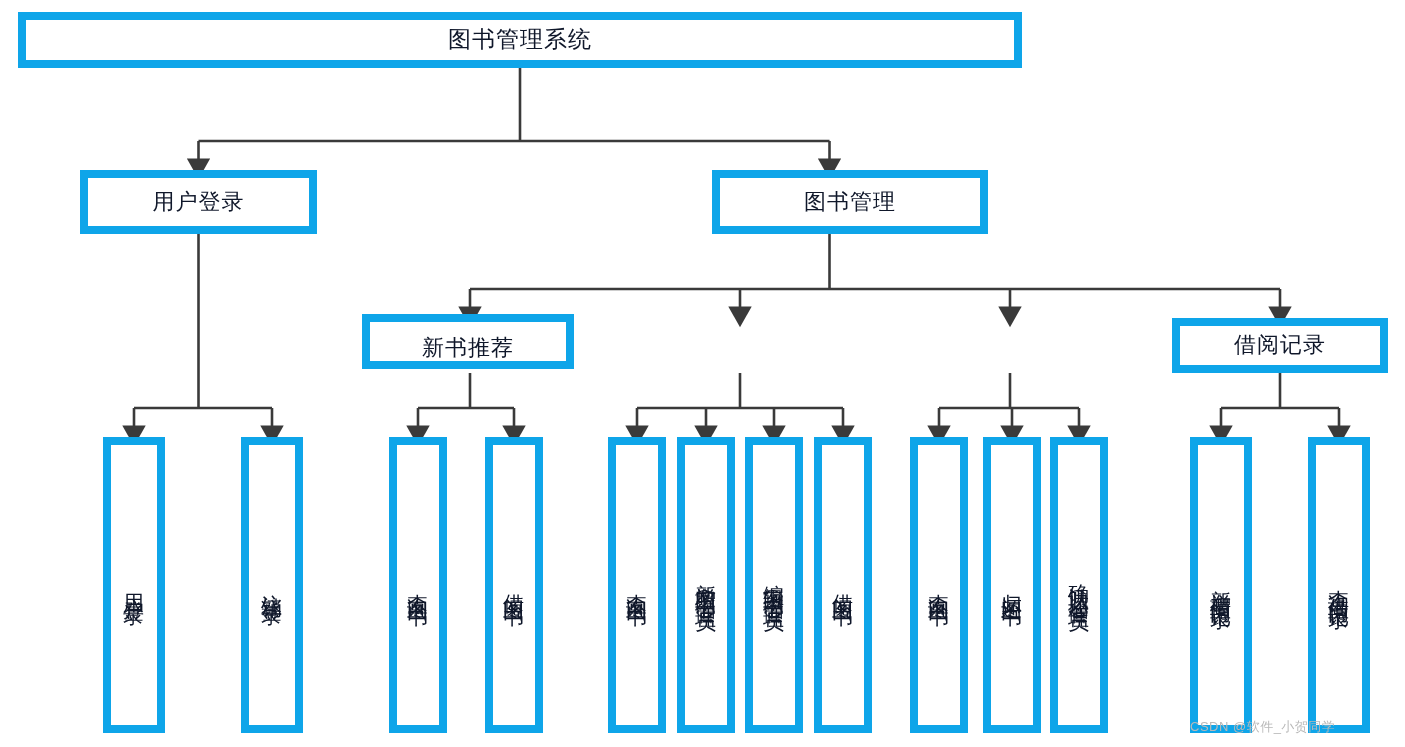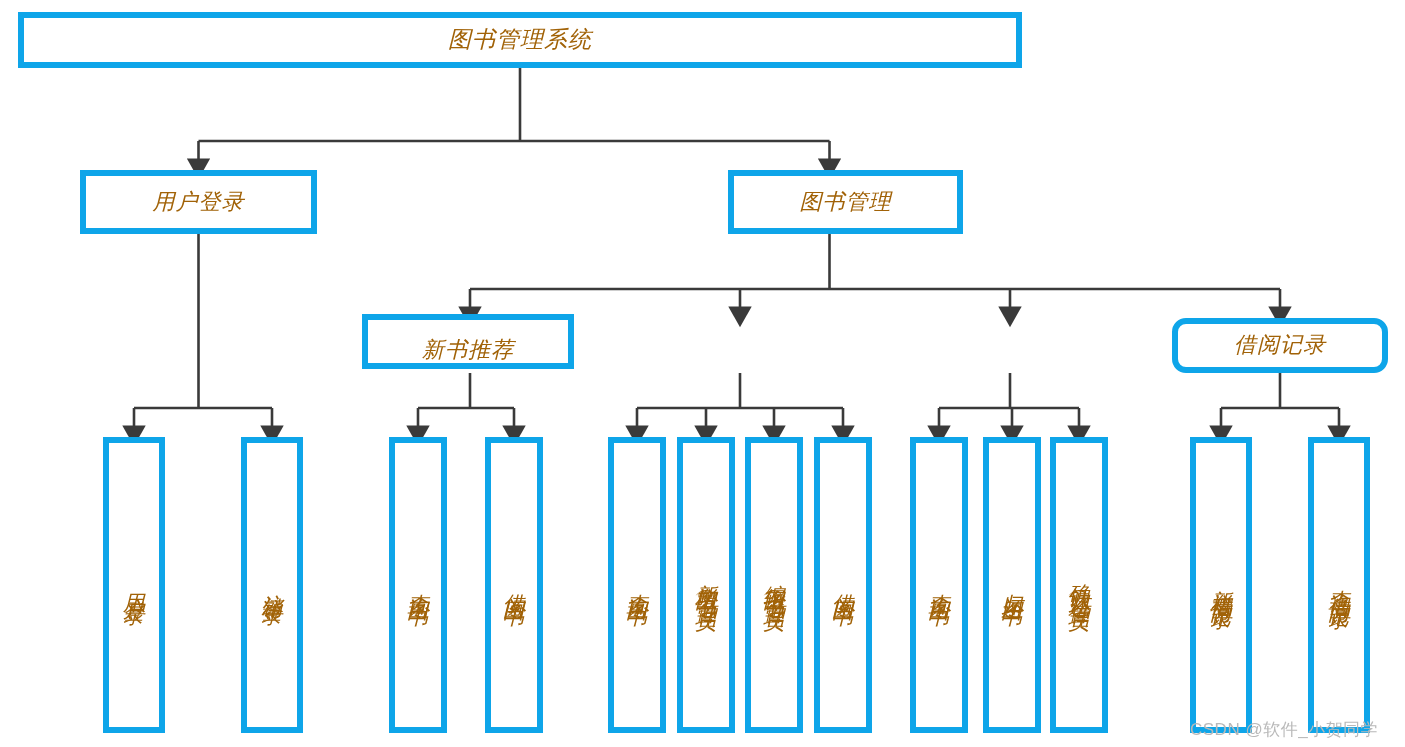--- a/index.html
+++ b/index.html
@@ -22,27 +22,26 @@
     position: absolute;
     left: 0;
     top: 0;
     width: 1405px;
     height: 747px;
     pointer-events: none;
   }
   .node {
     position: absolute;
     box-sizing: border-box;
-    border: 6px solid #0ea5e9;
+    border: 8px solid #0ea5e9;
     background: #ffffff;
     display: flex;
     align-items: center;
     justify-content: center;
-    color: #a16207;
-    font-style: italic;
+    color: #0f172a;
   }
   .node.horiz {
     font-size: 22px;
     letter-spacing: 1px;
     line-height: 1.2;
   }
   .node.root {
     font-size: 23px;
   }
   .node.vert {
@@ -55,21 +54,21 @@
     align-items: center;
     justify-content: center;
     white-space: nowrap;
   }
   .node.vert .vlabel {
     writing-mode: vertical-rl;
     text-orientation: upright;
   }
   .watermark {
     position: absolute;
-    font-size: 17px;
+    font-size: 13px;
     color: #b9b9b9;
     white-space: nowrap;
     letter-spacing: 0.5px;
     pointer-events: none;
   }
 </style>
 </head>
 <body>
 
 <div id="canvas">
@@ -118,31 +117,31 @@
   </svg>
 
   <div class="node horiz root" style="left: 18px; top: 12px; width: 1004px; height: 56px;">
       <span>图书管理系统</span>
     </div>
 
   <div class="node horiz" style="left: 80px; top: 170px; width: 237px; height: 64px;">
       <span>用户登录</span>
     </div>
 
-  <div class="node horiz" style="left: 728px; top: 170px; width: 235px; height: 64px;">
+  <div class="node horiz" style="left: 712px; top: 170px; width: 276px; height: 64px;">
       <span>图书管理</span>
     </div>
 
   <div class="node horiz" style="left: 362px; top: 314px; width: 212px; height: 55px; align-items: flex-end;">
       <span>新书推荐</span>
     </div>
 
 
 
-  <div class="node horiz" style="left: 1172px; top: 318px; width: 216px; height: 55px; border-radius: 14px;">
+  <div class="node horiz" style="left: 1172px; top: 318px; width: 216px; height: 55px;">
       <span>借阅记录</span>
     </div>
 
   <div class="node vert" style="left: 103px; top: 437px; width: 62px; height: 296px;">
       <span class="vlabel">用户登录</span>
     </div>
 
   <div class="node vert" style="left: 241px; top: 437px; width: 62px; height: 296px;">
       <span class="vlabel">注销登录</span>
     </div>

